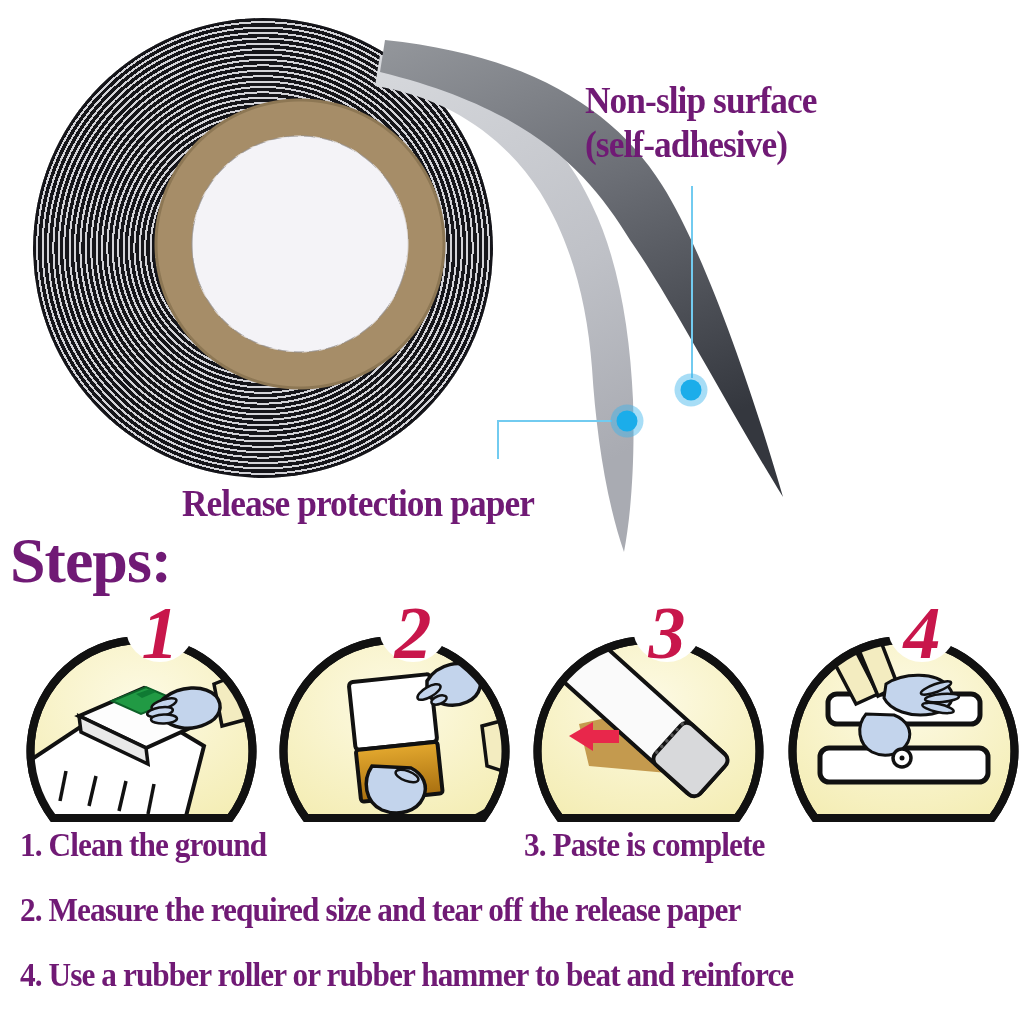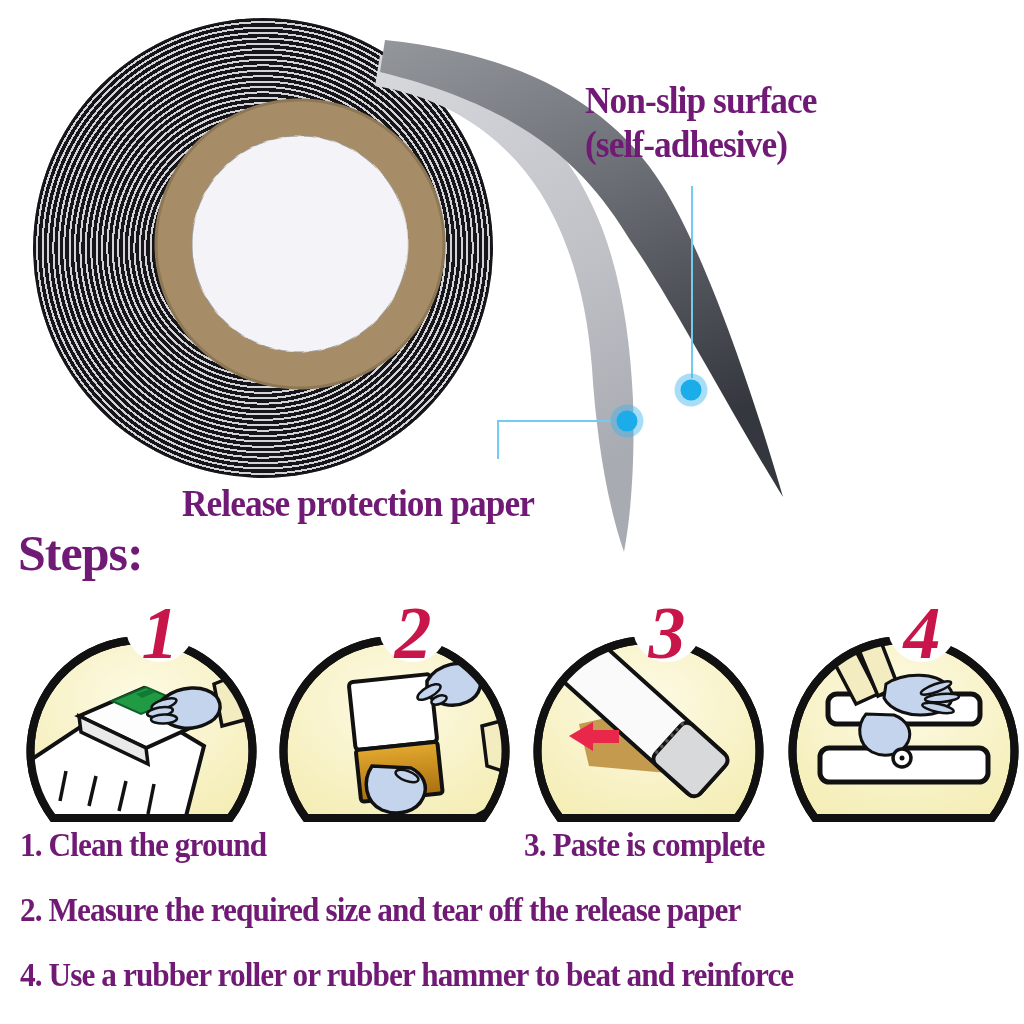--- a/index.html
+++ b/index.html
@@ -13,21 +13,21 @@
       radial-gradient(circle at 267px 226px, #f4f3f7 0 107px, rgba(0,0,0,0) 109px),
       radial-gradient(circle at 267px 226px, rgba(0,0,0,0) 0 107px, #a68d68 109px 142px, #8d7754 143px 145px, rgba(0,0,0,0) 146px),
       repeating-radial-gradient(circle at 230px 230px, #15151a 0 3.4px, #d3d3d8 3.4px 5.4px);
   }
   #photo-svg{left:0;top:0;pointer-events:none;}
 
   .photo-label{font-size:38px;font-weight:600;letter-spacing:-1px;line-height:1.16;
     transform:scaleX(.93);transform-origin:left top;white-space:nowrap;}
 
   
-  #steps-heading{left:18px;top:524px;font-size:50px;font-weight:600;letter-spacing:-1px;}
+  #steps-heading{left:10px;top:524px;font-size:64px;font-weight:600;letter-spacing:-1px;}
   .step-svg{top:588px;width:235px;height:238px;}
   .step-number{font-size:74px;font-style:italic;font-weight:bold;}
   .caption{font-size:34px;font-weight:700;letter-spacing:-1px;transform:scaleX(.92);
     transform-origin:left top;white-space:nowrap;}
 </style>
 </head>
 <body>
 
 <div id="canvas">
 

